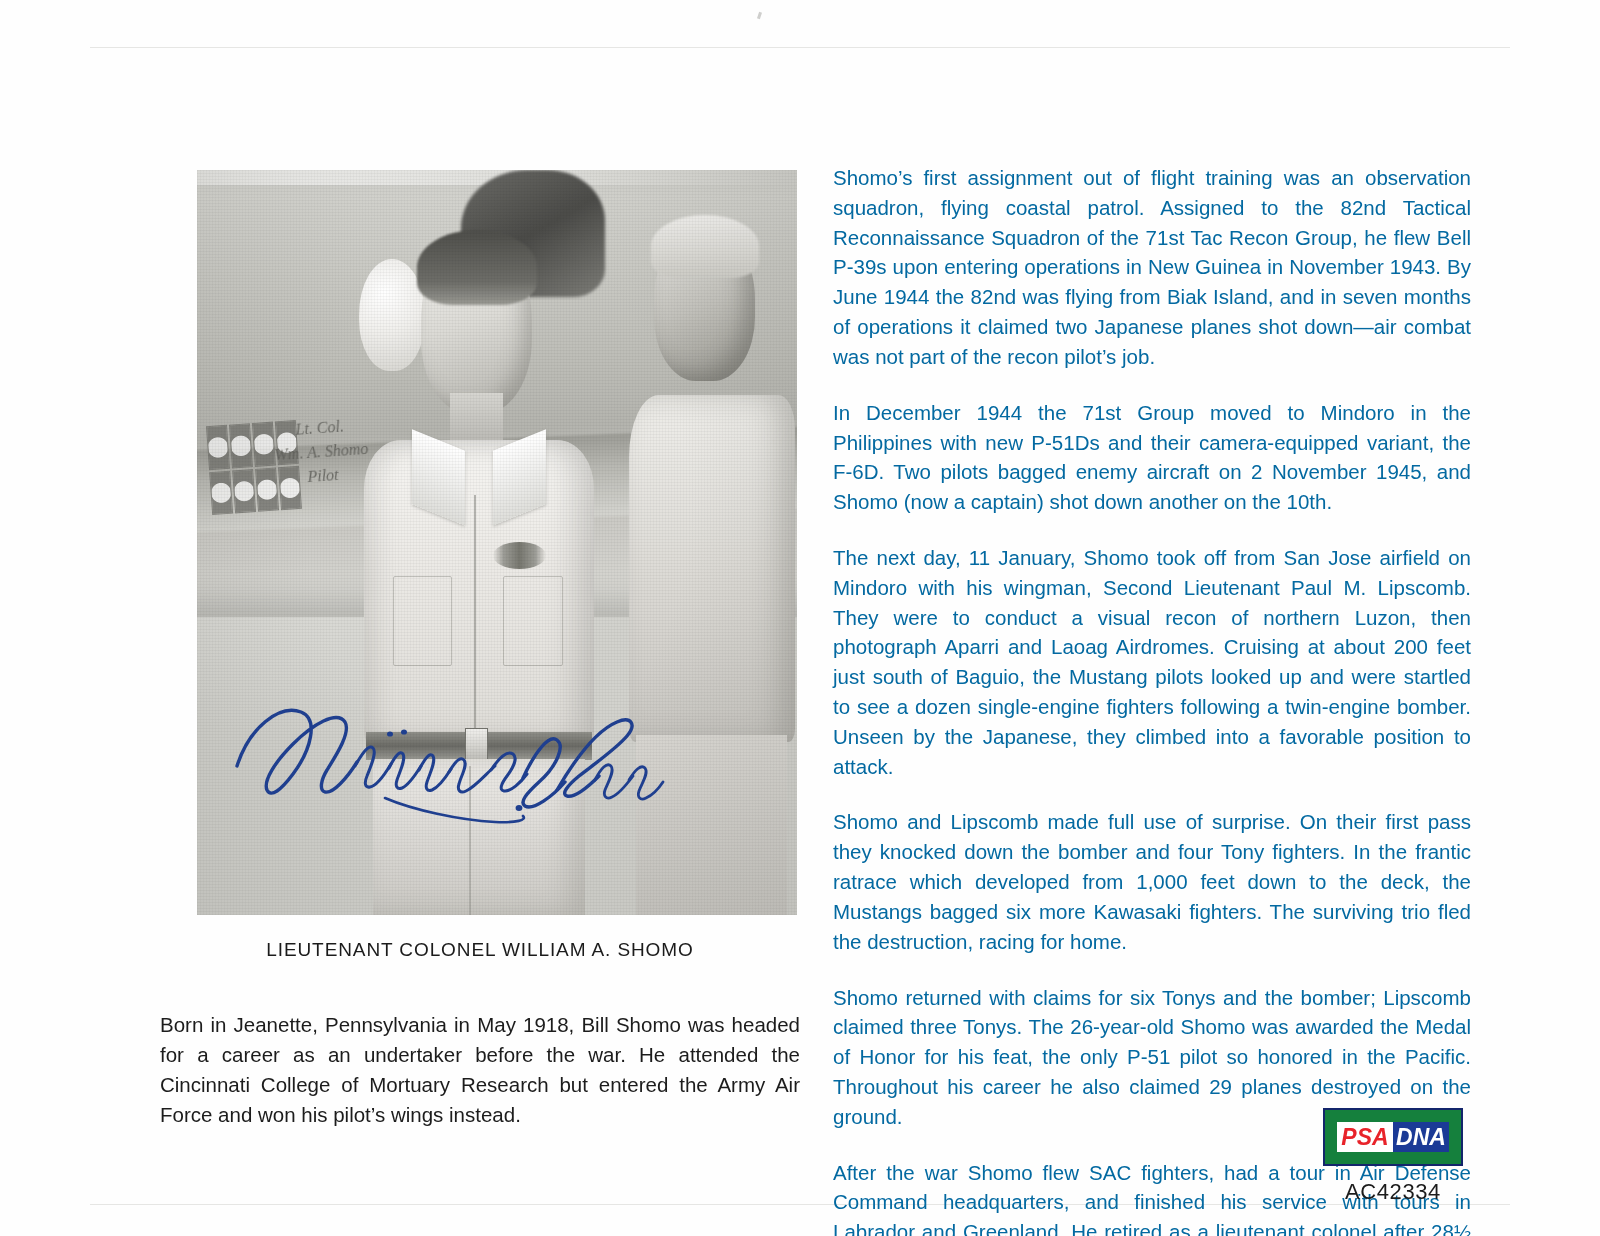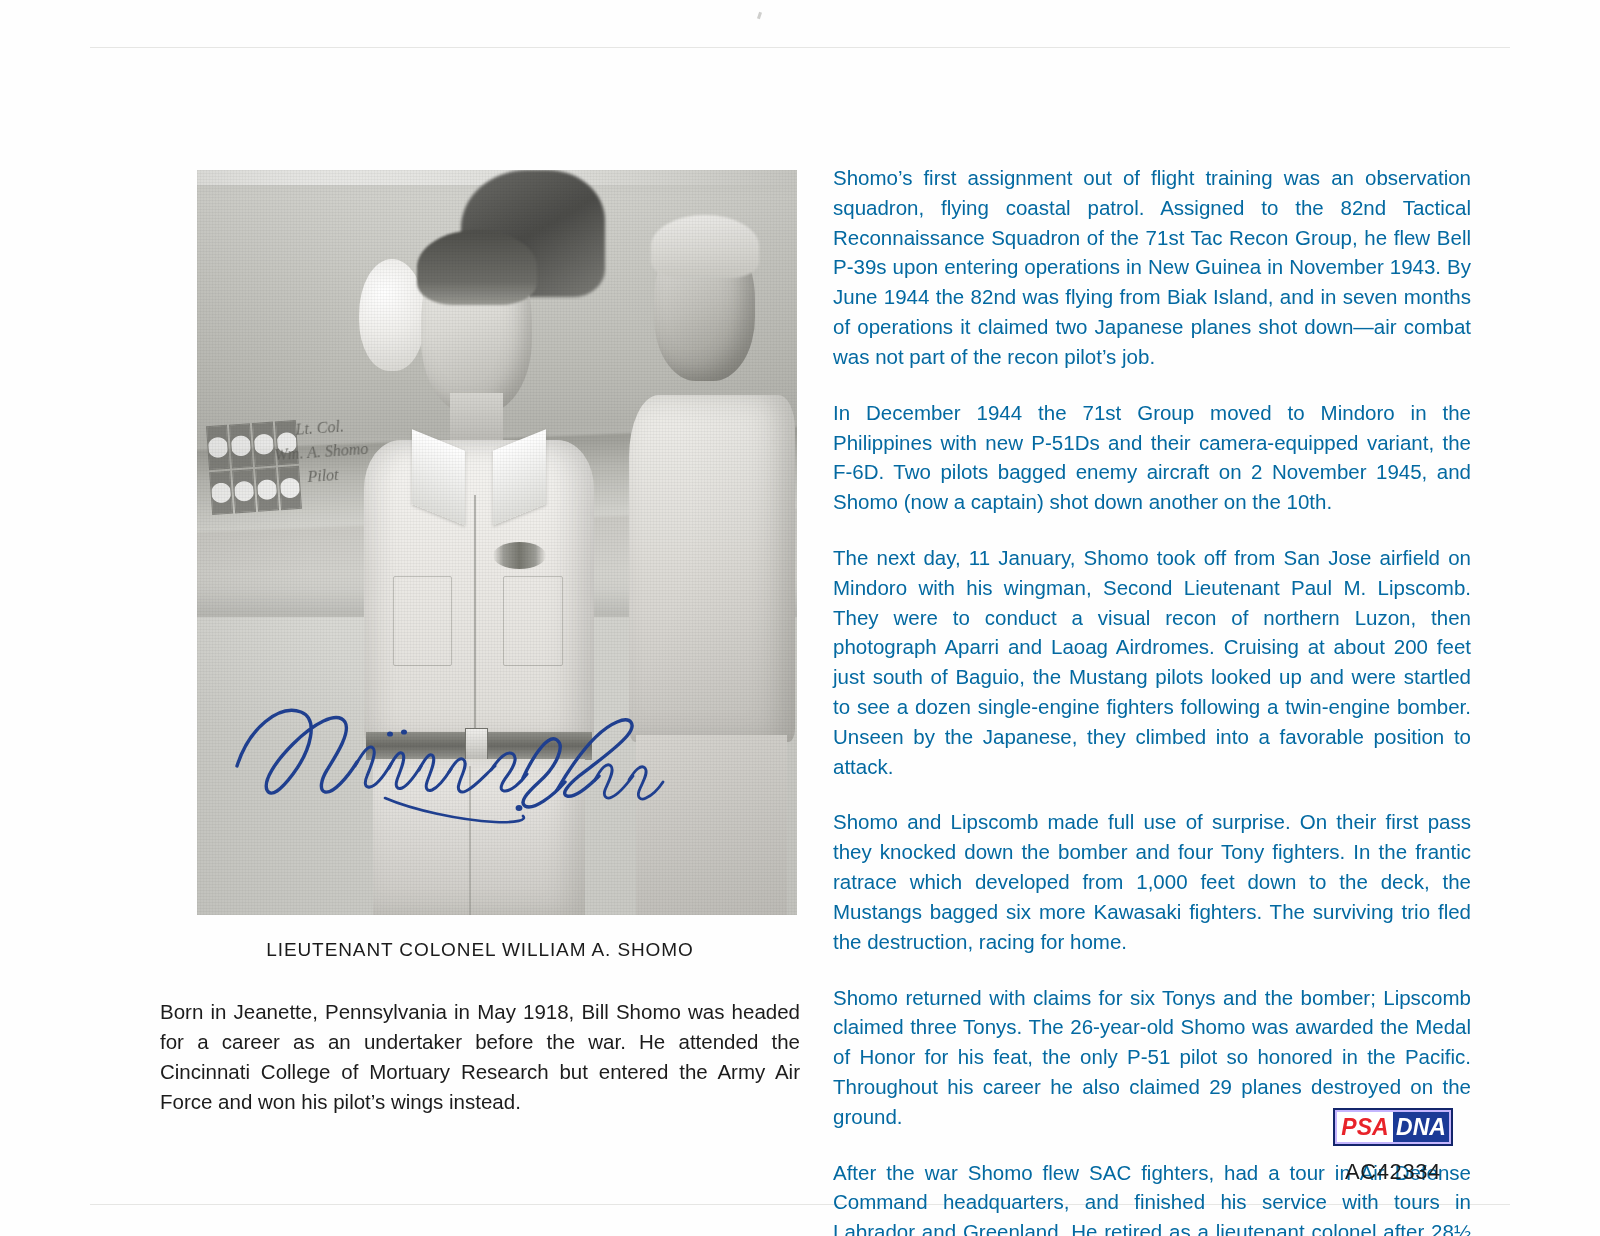--- a/index.html
+++ b/index.html
@@ -334,21 +334,21 @@
     margin-top: 24px;
     text-align: center;
     font-family: "Liberation Sans", sans-serif;
     font-size: 19px;
     letter-spacing: 0.9px;
     color: #1b1b1b;
     white-space: nowrap;
   }
 
   .bio-lead {
-    margin: 36px 10px 0 10px;
+    margin: 49px 10px 0 10px;
     width: 640px;
     font-size: 20.5px;
     line-height: 1.46;
     text-align: justify;
     text-justify: inter-word;
     color: #1c1c1c;
   }
 
   
   .right-col {
@@ -371,22 +371,22 @@
   .cert {
     position: absolute;
     left: 1318px;
     top: 1108px;
     width: 150px;
     text-align: center;
   }
   .psa-dna-logo {
     display: inline-block;
     border: 2px solid #13256b;
-    background: #c4b5fd;
-    padding: 2px;
+    background: #15803d;
+    padding: 12px;
     line-height: 0;
   }
   .psa-dna-logo svg { display: block; }
   .cert-number {
     margin-top: 9px;
     font-size: 22px;
     letter-spacing: 0.6px;
     color: #1c1c1c;
   }
 </style>

